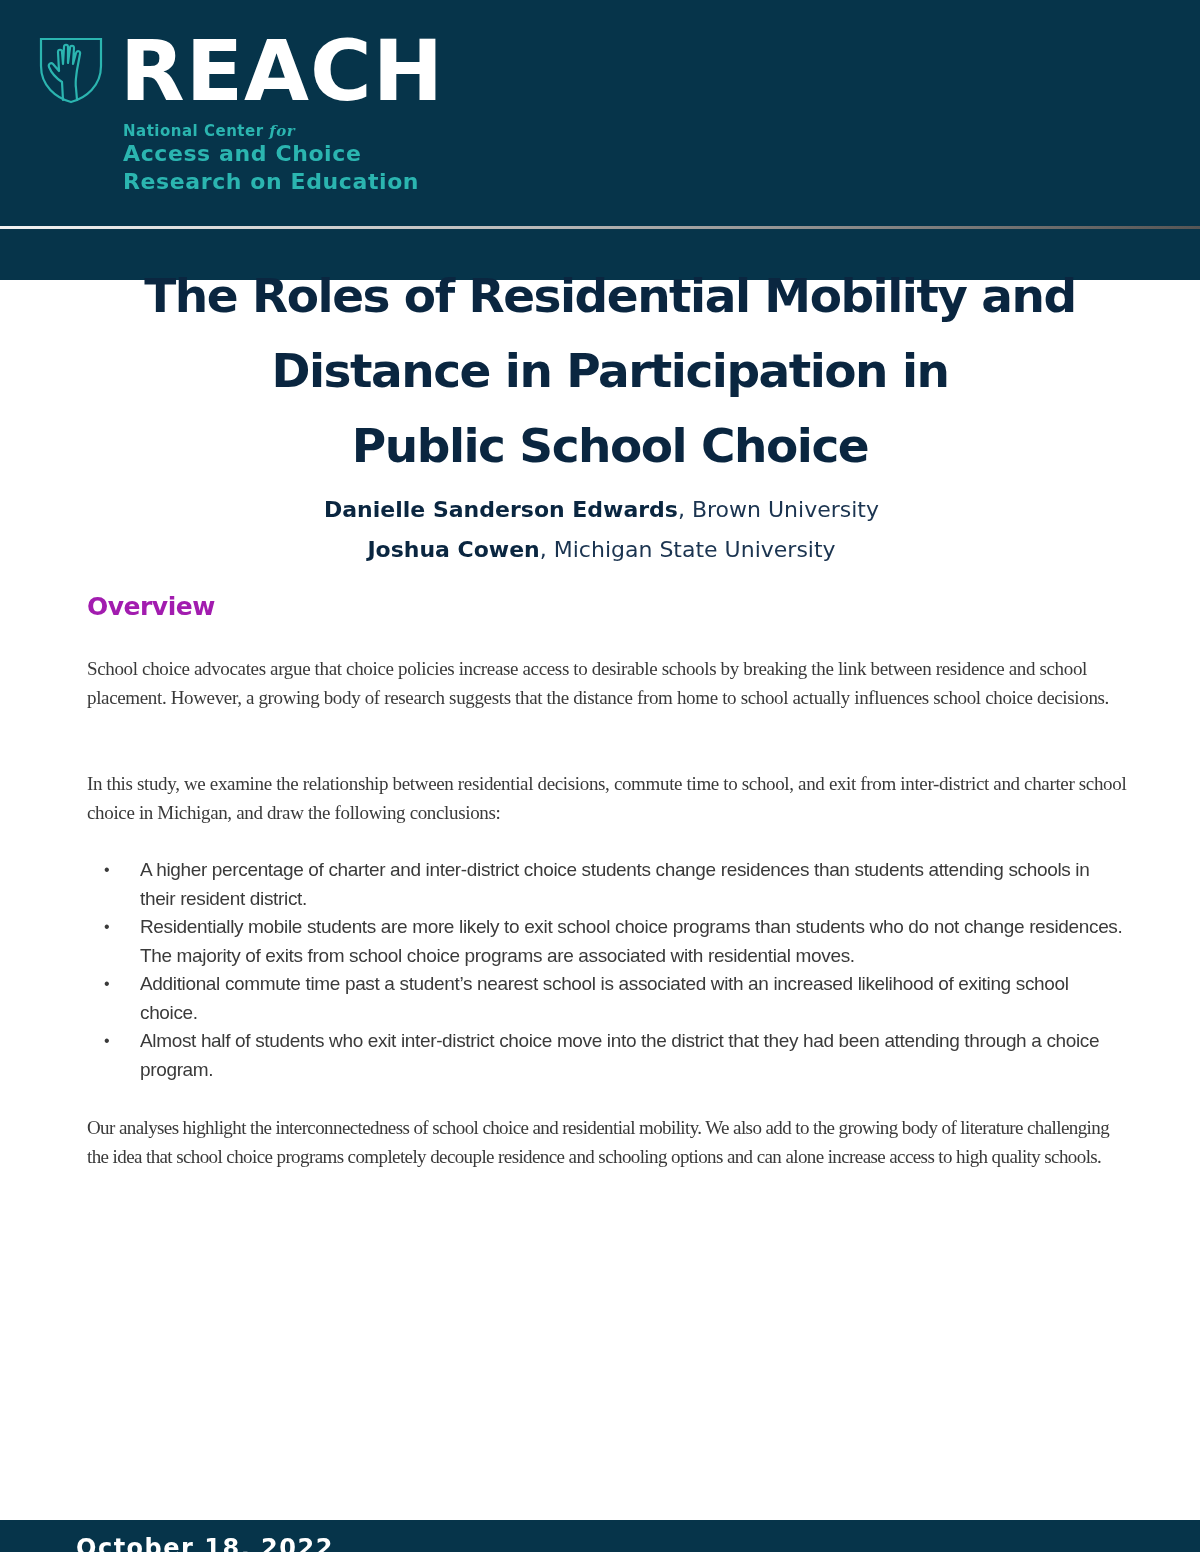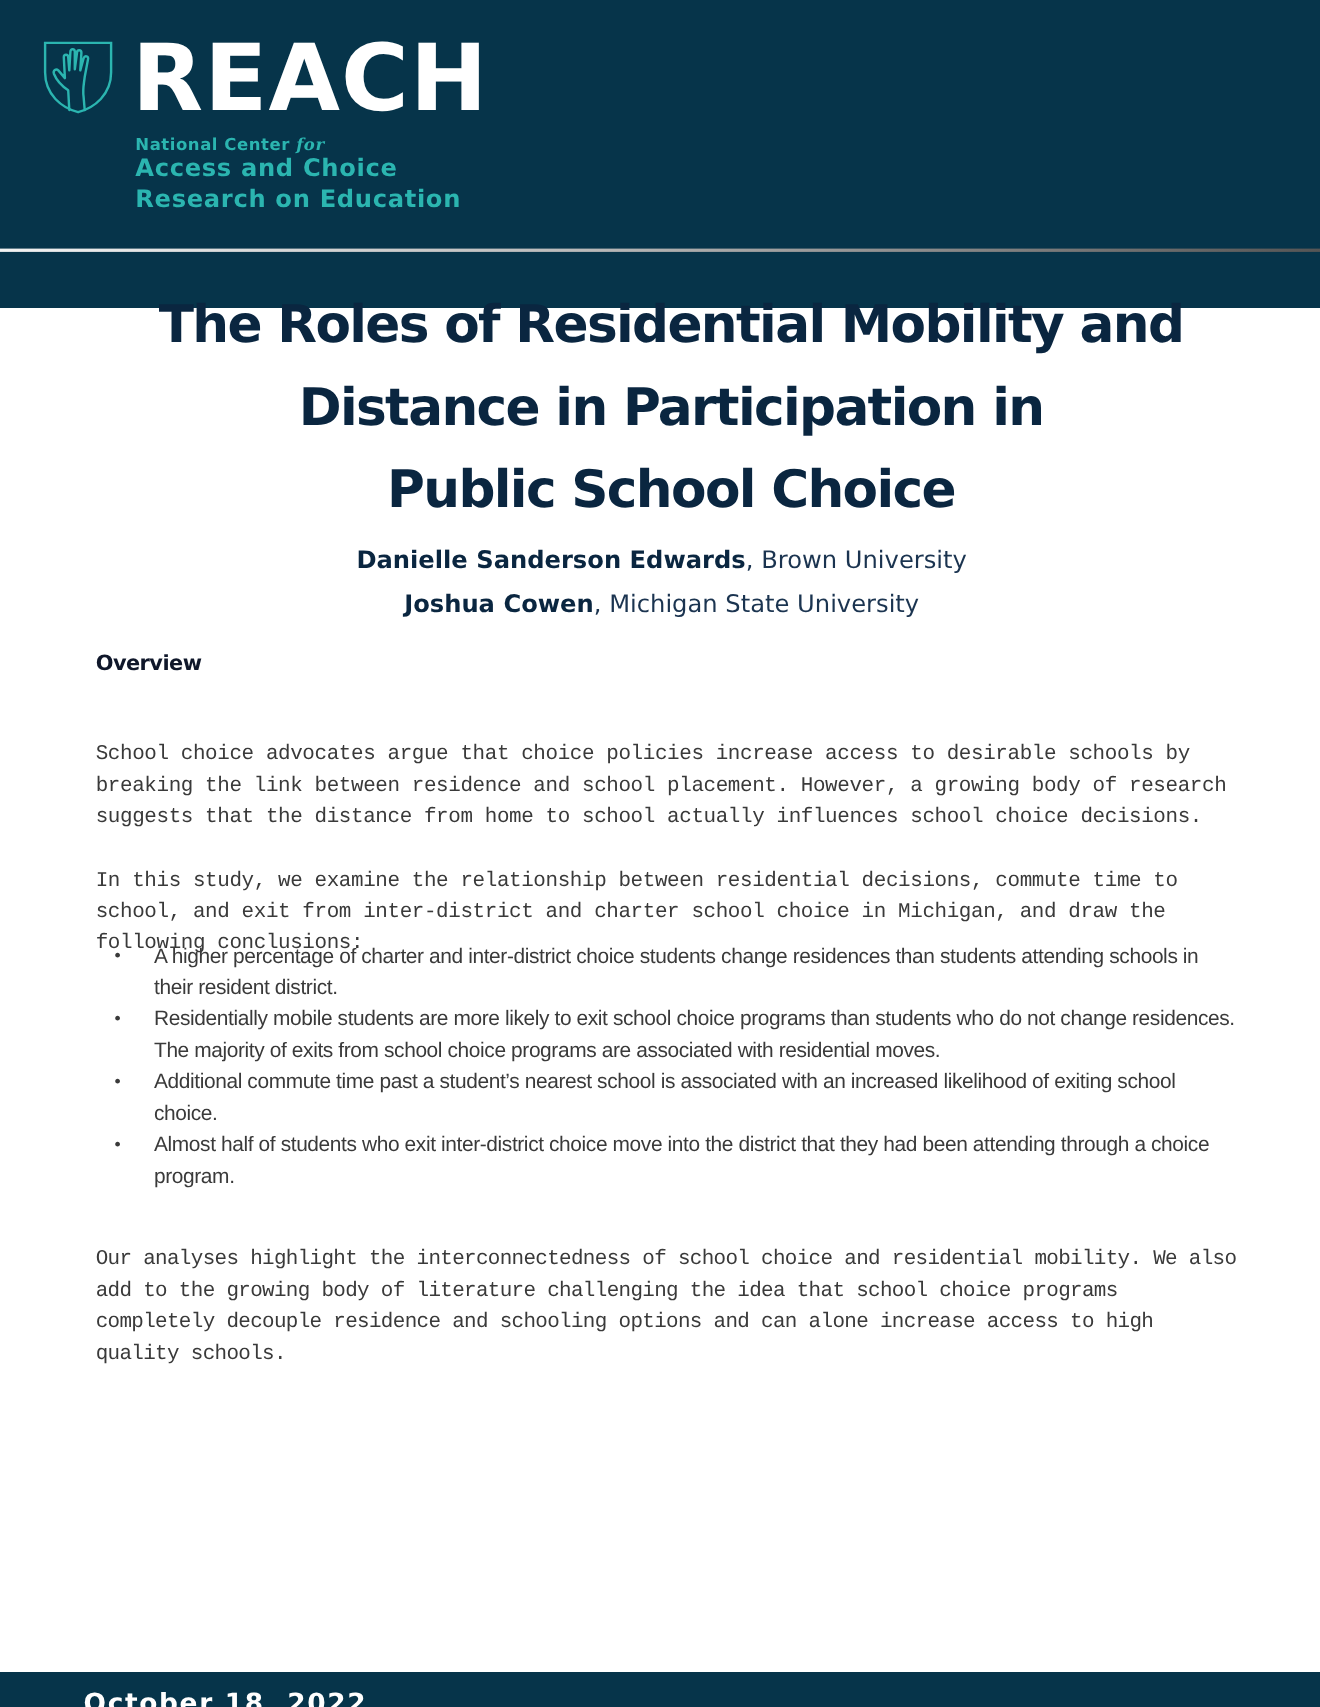--- a/index.html
+++ b/index.html
@@ -34,27 +34,27 @@
     font-size: 47px; line-height: 75px; color: #0a2640; letter-spacing: -1.5px;
   }
   .authors {
     position: absolute; left: 0; top: 490px; width: 1203px; text-align: center;
     font-family: "DejaVu Sans", sans-serif; font-size: 22px; line-height: 40px; color: #1b3450;
   }
   .authors b { color: #0a2640; font-weight: bold; }
 
   .section-heading {
     position: absolute; left: 87px; top: 592px;
-    font-family: "DejaVu Sans", sans-serif; font-weight: bold; font-size: 19px;
-    color: #0f172a; letter-spacing: -0.5px;
+    font-family: "DejaVu Sans", sans-serif; font-weight: bold; font-size: 25px;
+    color: #a21caf; letter-spacing: -0.5px;
   }
   .body-text {
     position: absolute; left: 87px; width: 1040px;
-    font-family: Liberation Mono, monospace; font-size: 19px; line-height: 28.5px;
-    color: #3a3a3a; letter-spacing: -0.35px; margin-top: 16px;
+    font-family: Liberation Serif, serif; font-size: 19px; line-height: 28.5px;
+    color: #3a3a3a; letter-spacing: -0.35px;
   }
   .p1 { top: 655px; }
   .p2 { top: 770px; }
   .p3 { top: 1114px; letter-spacing: -0.6px; }
 
   .bullets { position: absolute; left: 87px; top: 856px; width: 1040px; list-style: none; }
   .bullets li {
     position: relative; padding-left: 53px;
     font-family: "Liberation Sans", sans-serif; font-size: 19px; line-height: 28.5px;
     color: #3a3a3a; letter-spacing: -0.35px;

